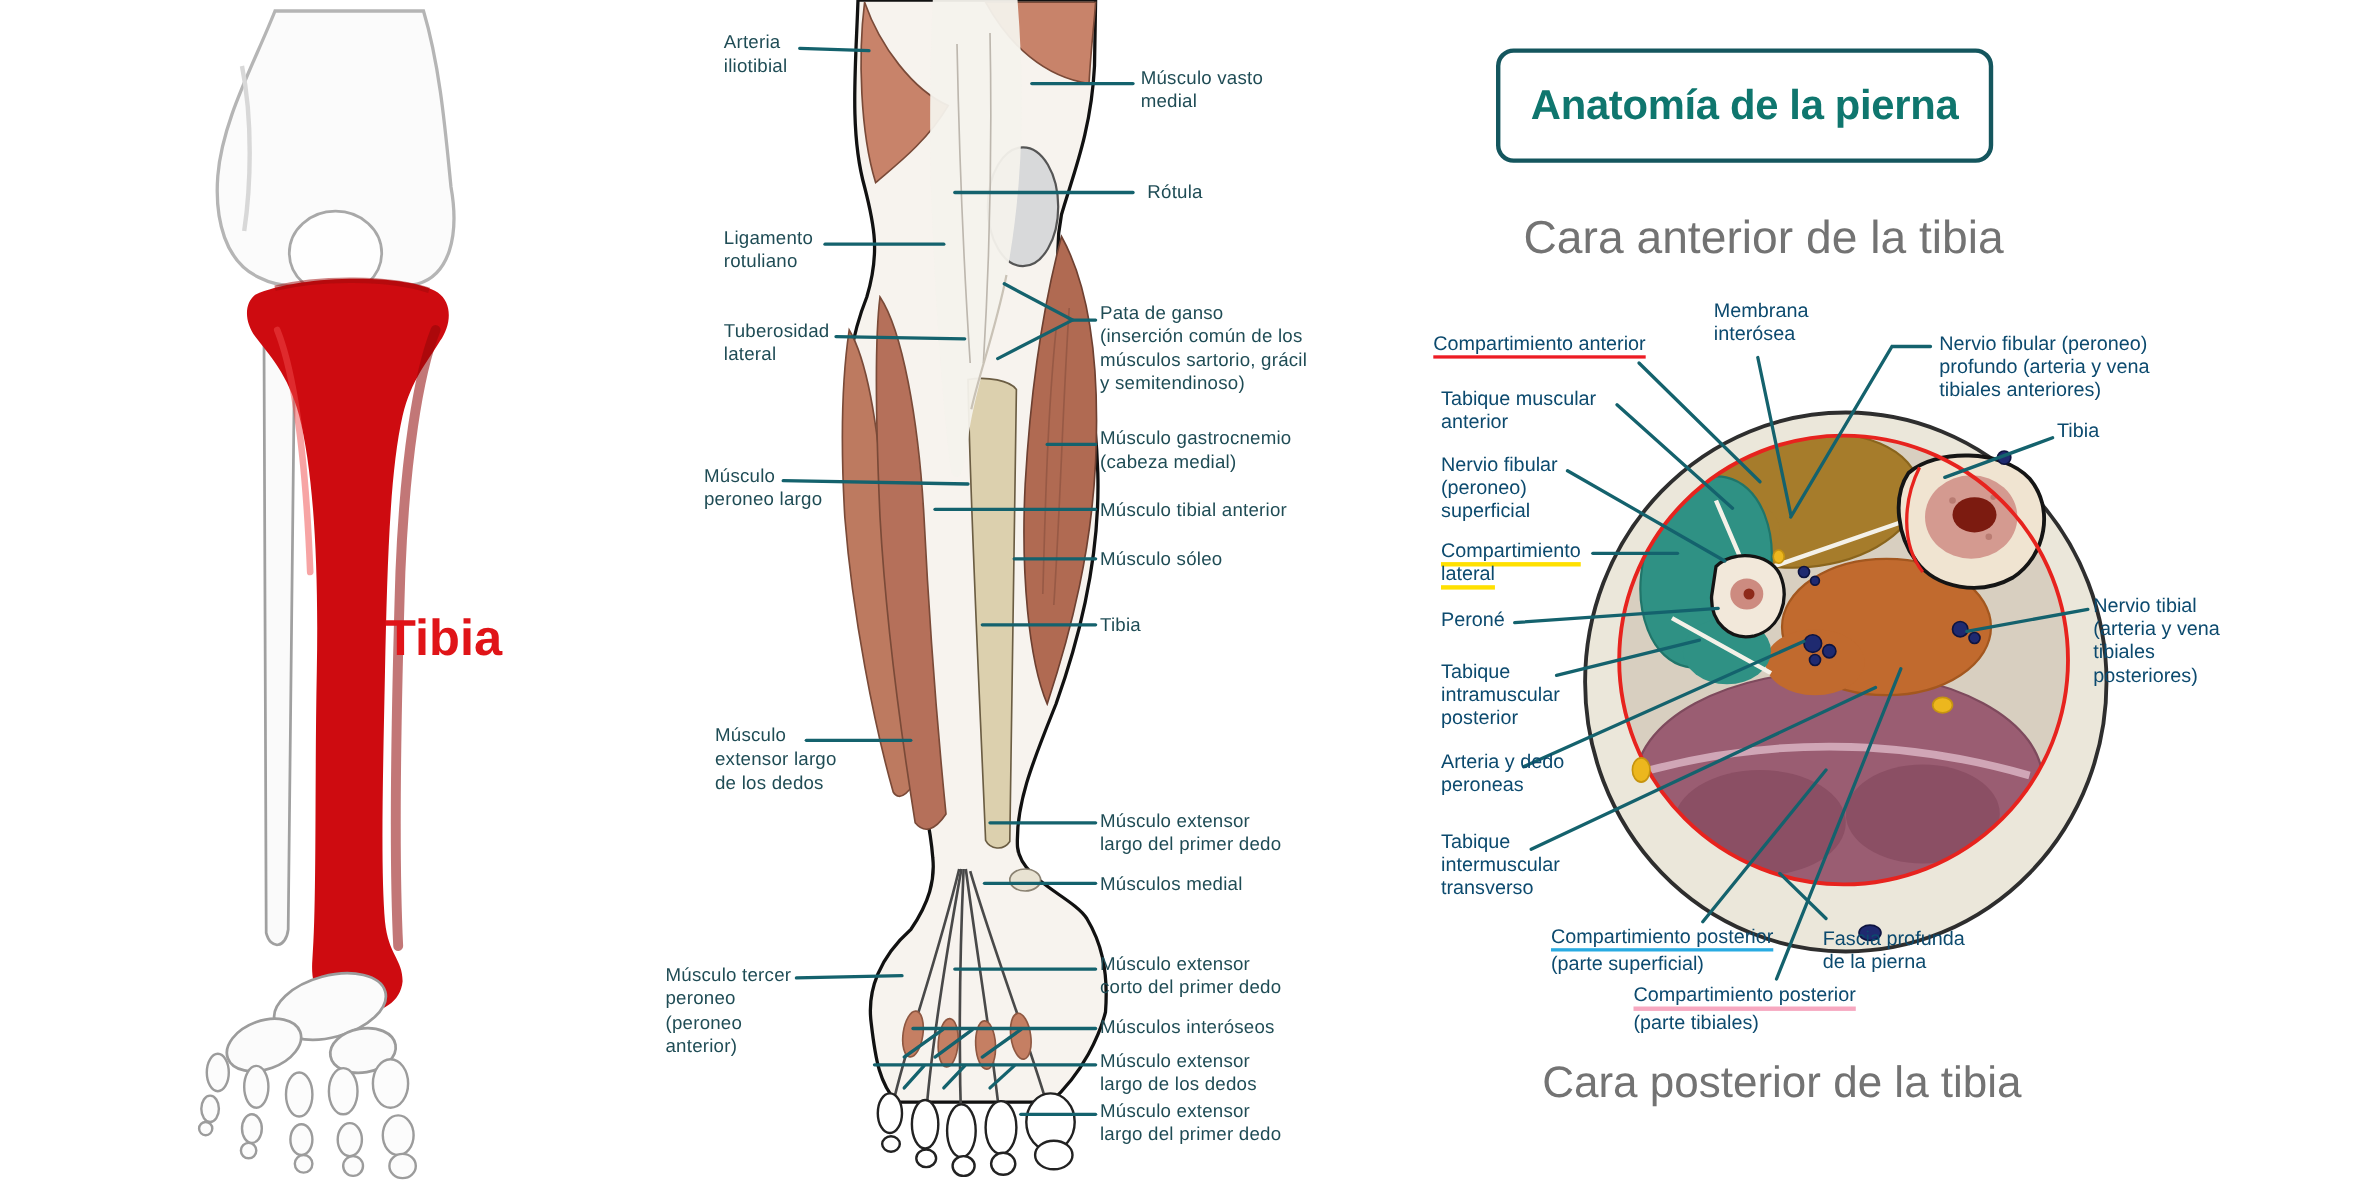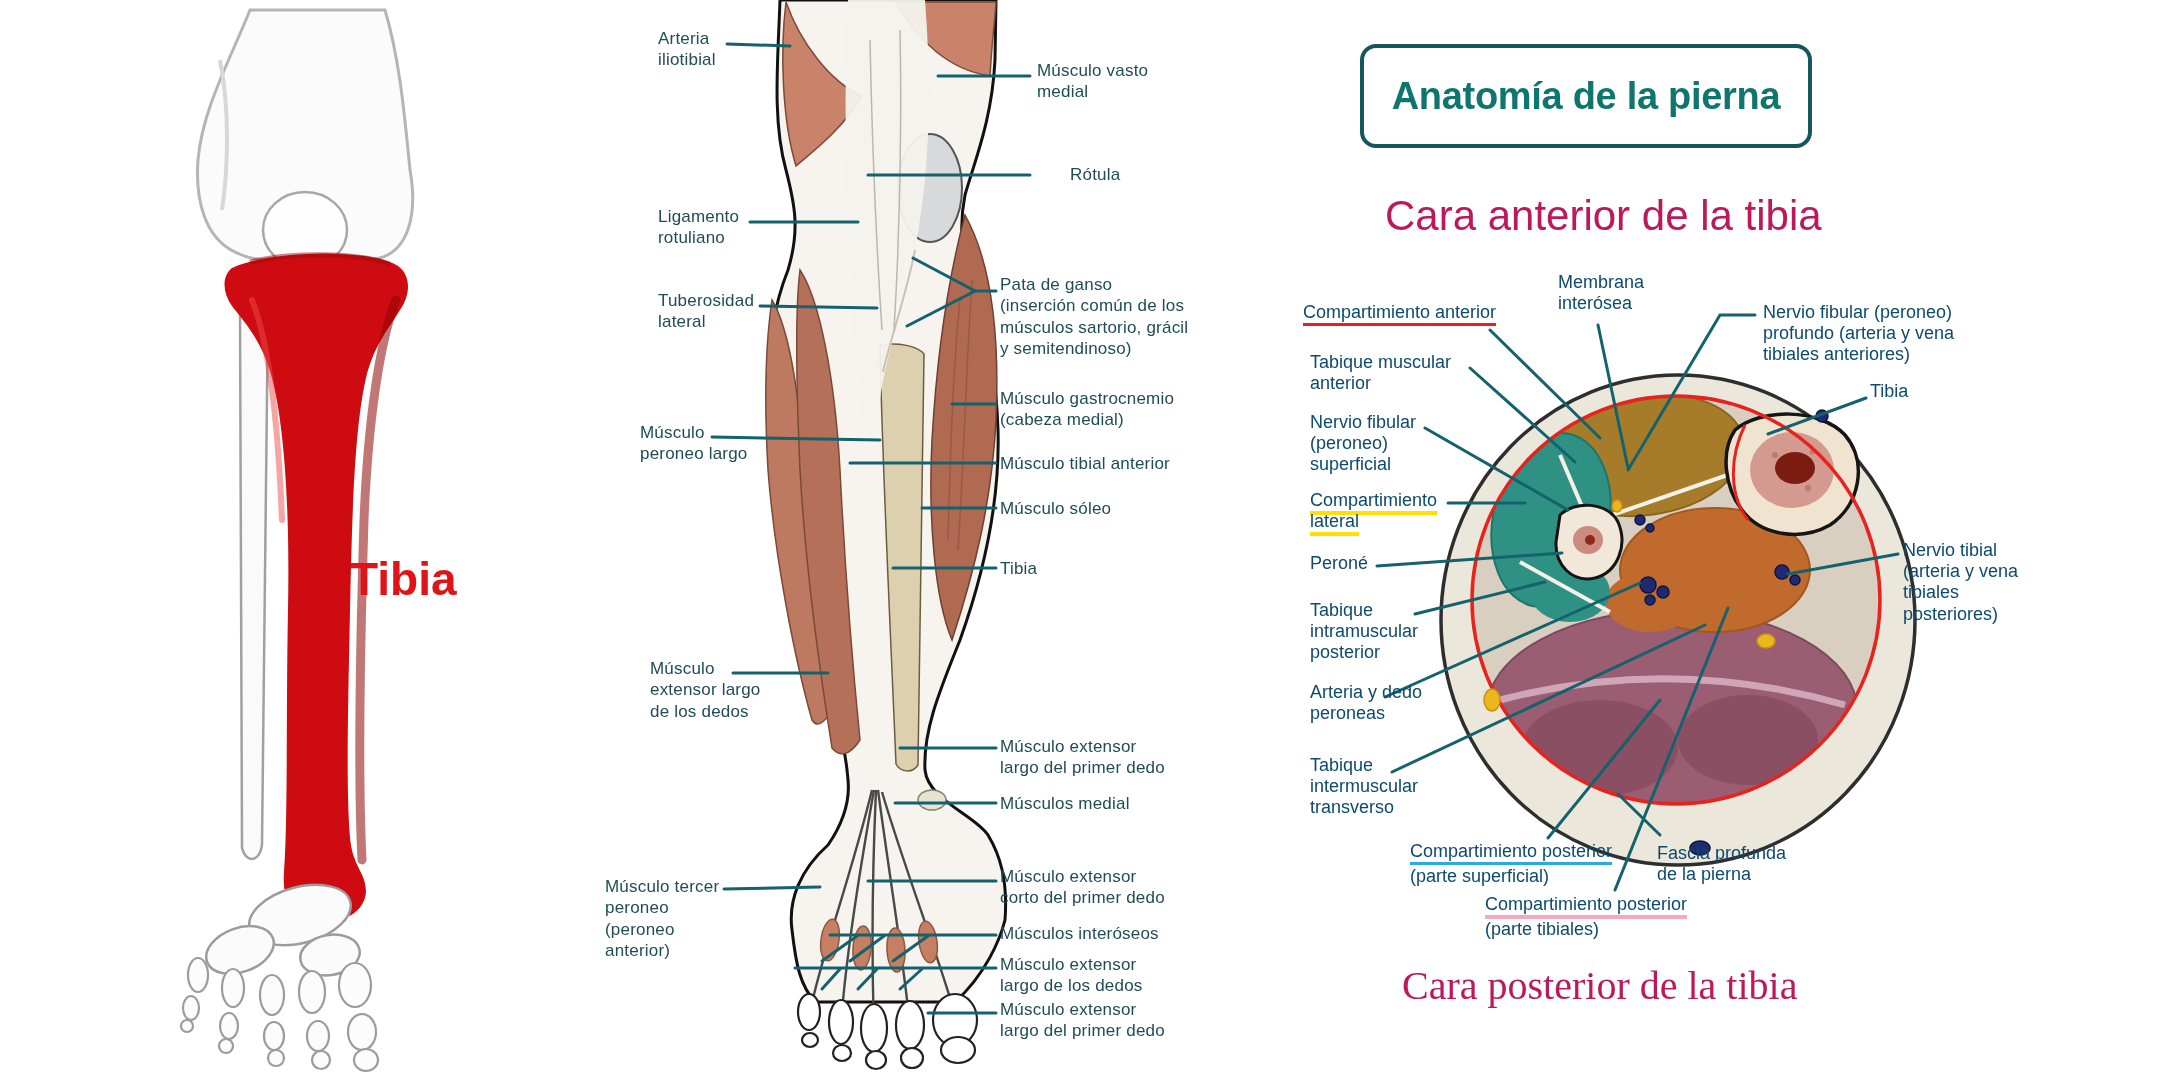--- a/index.html
+++ b/index.html
@@ -10,23 +10,23 @@
   .nowrap{white-space:nowrap;}
   .rlbl{position:absolute;font-size:18px;line-height:1.18;color:#0c4a6e;}
   .u-red{text-decoration:underline;text-decoration-color:#ed1c24;text-decoration-thickness:3px;text-underline-offset:5px;}
   .u-yellow{text-decoration:underline;text-decoration-color:#ffe000;text-decoration-thickness:4px;text-underline-offset:5px;}
   .u-blue{text-decoration:underline;text-decoration-color:#29abe2;text-decoration-thickness:3px;text-underline-offset:5px;}
   .u-pink{text-decoration:underline;text-decoration-color:#f7a8c0;text-decoration-thickness:4px;text-underline-offset:5px;}
   .tibia-red{position:absolute;left:350px;top:552px;font-size:46px;font-weight:bold;color:#e01418;}
   .title-box{position:absolute;left:1360px;top:44px;width:452px;height:104px;border:4px solid #14565e;
              border-radius:16px;display:flex;align-items:center;justify-content:center;box-sizing:border-box;}
   .title-box span{font-size:38px;font-weight:bold;color:#0f766e;letter-spacing:-.3px;}
-  .subtitle{position:absolute;color:#be185d;}
+  .subtitle{position:absolute;color:#737373;}
   #subtitle-anterior{left:1385px;top:192px;font-size:42px;}
-  #subtitle-posterior{left:1402px;top:962px;font-size:40px;font-family:Liberation Serif, serif;}
+  #subtitle-posterior{left:1402px;top:962px;font-size:40px;}
 </style>
 </head>
 <body>
 
 <div id="page">
 
   <svg width="2160" height="1076" viewBox="0 0 2160 1076">
 
     <g>
       <path d="M250,10 L385,10 C400,60 405,120 410,170 C418,215 408,250 380,258 C355,265 330,258 318,248 C300,262 260,265 235,252 C205,238 195,200 198,160 C202,110 230,60 250,10 Z" fill="#fbfbfb" stroke="#b5b5b5" stroke-width="3"></path>
@@ -195,21 +195,21 @@
 
   <div class="tibia-red">Tibia</div>
 
   <div class="lbl" style="left:658px;top:28px;width:95px">Arteria iliotibial</div>
   <div class="lbl" style="left:658px;top:206px;width:110px">Ligamento rotuliano</div>
   <div class="lbl" style="left:658px;top:290px;width:115px">Tuberosidad lateral</div>
   <div class="lbl" style="left:640px;top:422px;width:115px">Músculo peroneo largo</div>
   <div class="lbl" style="left:650px;top:658px;width:120px">Músculo extensor largo de los dedos</div>
   <div class="lbl" style="left:605px;top:876px;width:133px">Músculo tercer peroneo (peroneo anterior)</div>
   <div class="lbl" style="left:1037px;top:60px;width:115px">Músculo vasto medial</div>
-  <div class="lbl nowrap" style="left:1070px;top:164px">Rótula</div>
+  <div class="lbl nowrap" style="left:1043px;top:164px">Rótula</div>
   <div class="lbl" style="left:1000px;top:274px;width:192px">Pata de ganso (inserción común de los músculos sartorio, grácil y semitendinoso)</div>
   <div class="lbl" style="left:1000px;top:388px;width:200px">Músculo gastrocnemio (cabeza medial)</div>
   <div class="lbl nowrap" style="left:1000px;top:453px">Músculo tibial anterior</div>
   <div class="lbl nowrap" style="left:1000px;top:498px">Músculo sóleo</div>
   <div class="lbl nowrap" style="left:1000px;top:558px">Tibia</div>
   <div class="lbl" style="left:1000px;top:736px;width:178px">Músculo extensor largo del primer dedo</div>
   <div class="lbl nowrap" style="left:1000px;top:793px">Músculos medial</div>
   <div class="lbl" style="left:1000px;top:866px;width:178px">Músculo extensor corto del primer dedo</div>
   <div class="lbl nowrap" style="left:1000px;top:923px">Músculos interóseos</div>
   <div class="lbl" style="left:1000px;top:954px;width:160px">Músculo extensor largo de los dedos</div>

